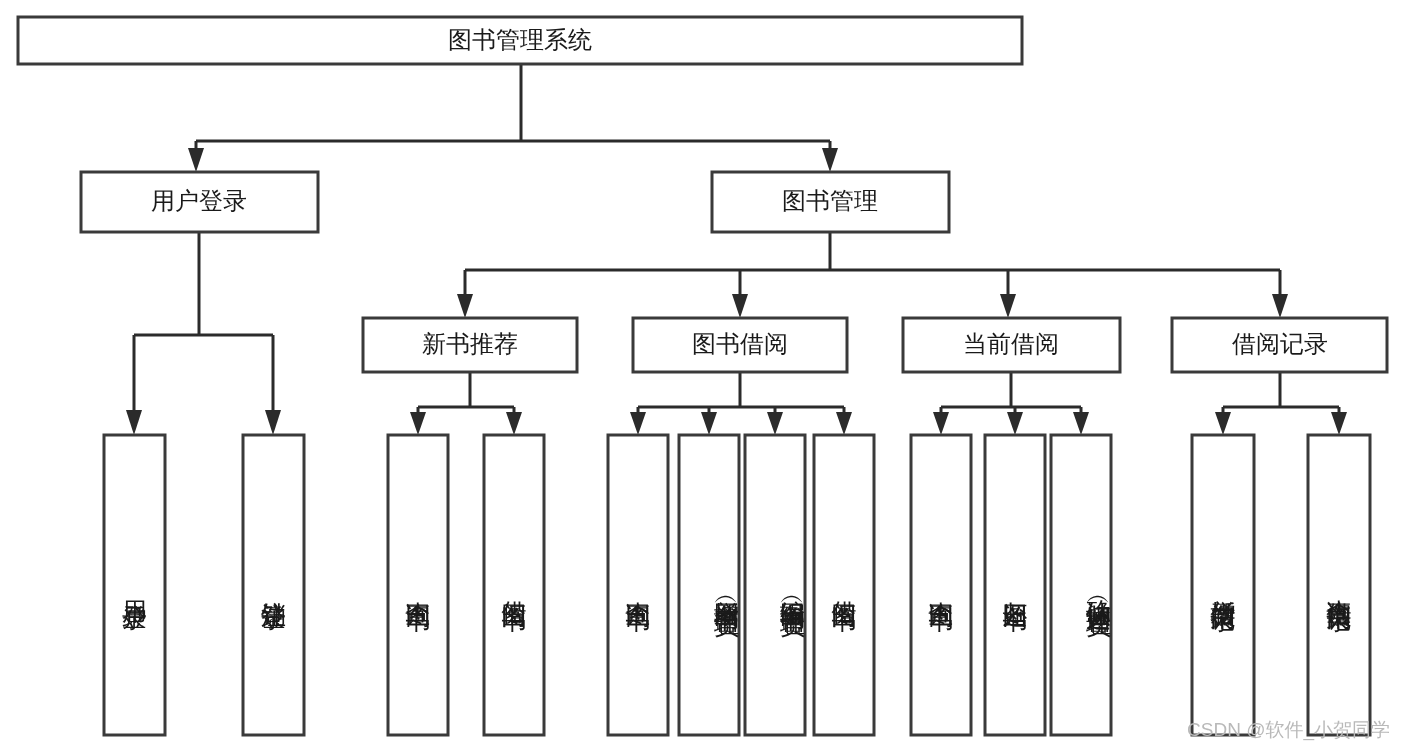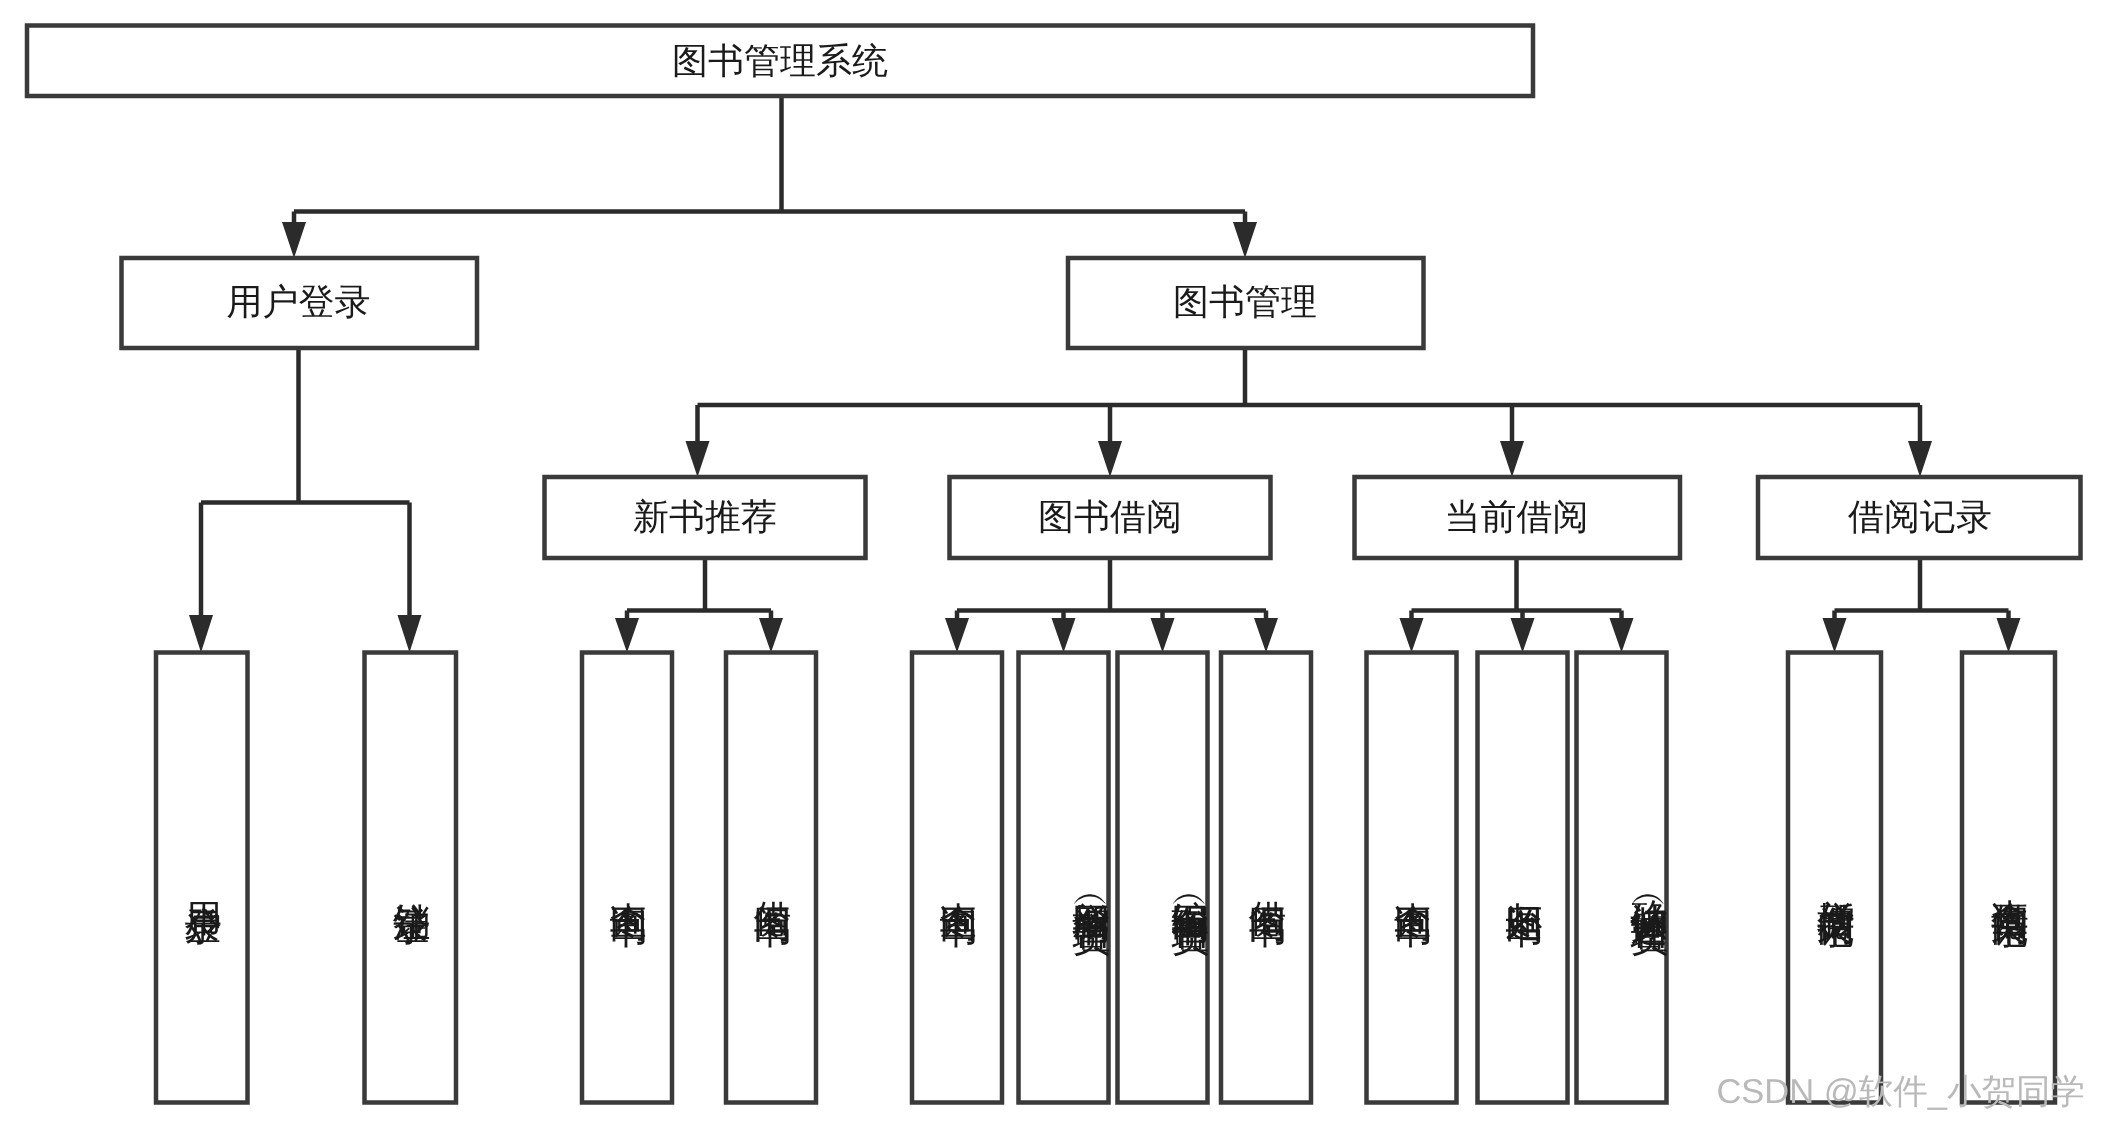--- a/index.html
+++ b/index.html
@@ -64,21 +64,21 @@
     user-select: none;
   }
   .leaf-label.centered {
     align-items: center;
   }
   .watermark {
     position: absolute;
     right: 8px;
     bottom: 4px;
     font-family: "Liberation Sans", "DejaVu Sans", sans-serif;
-    font-size: 23px;
+    font-size: 19px;
     color: #b9b9b9;
     white-space: nowrap;
     user-select: none;
   }
 </style>
 </head>
 <body>
 
 <div id="diagram-root">
 

